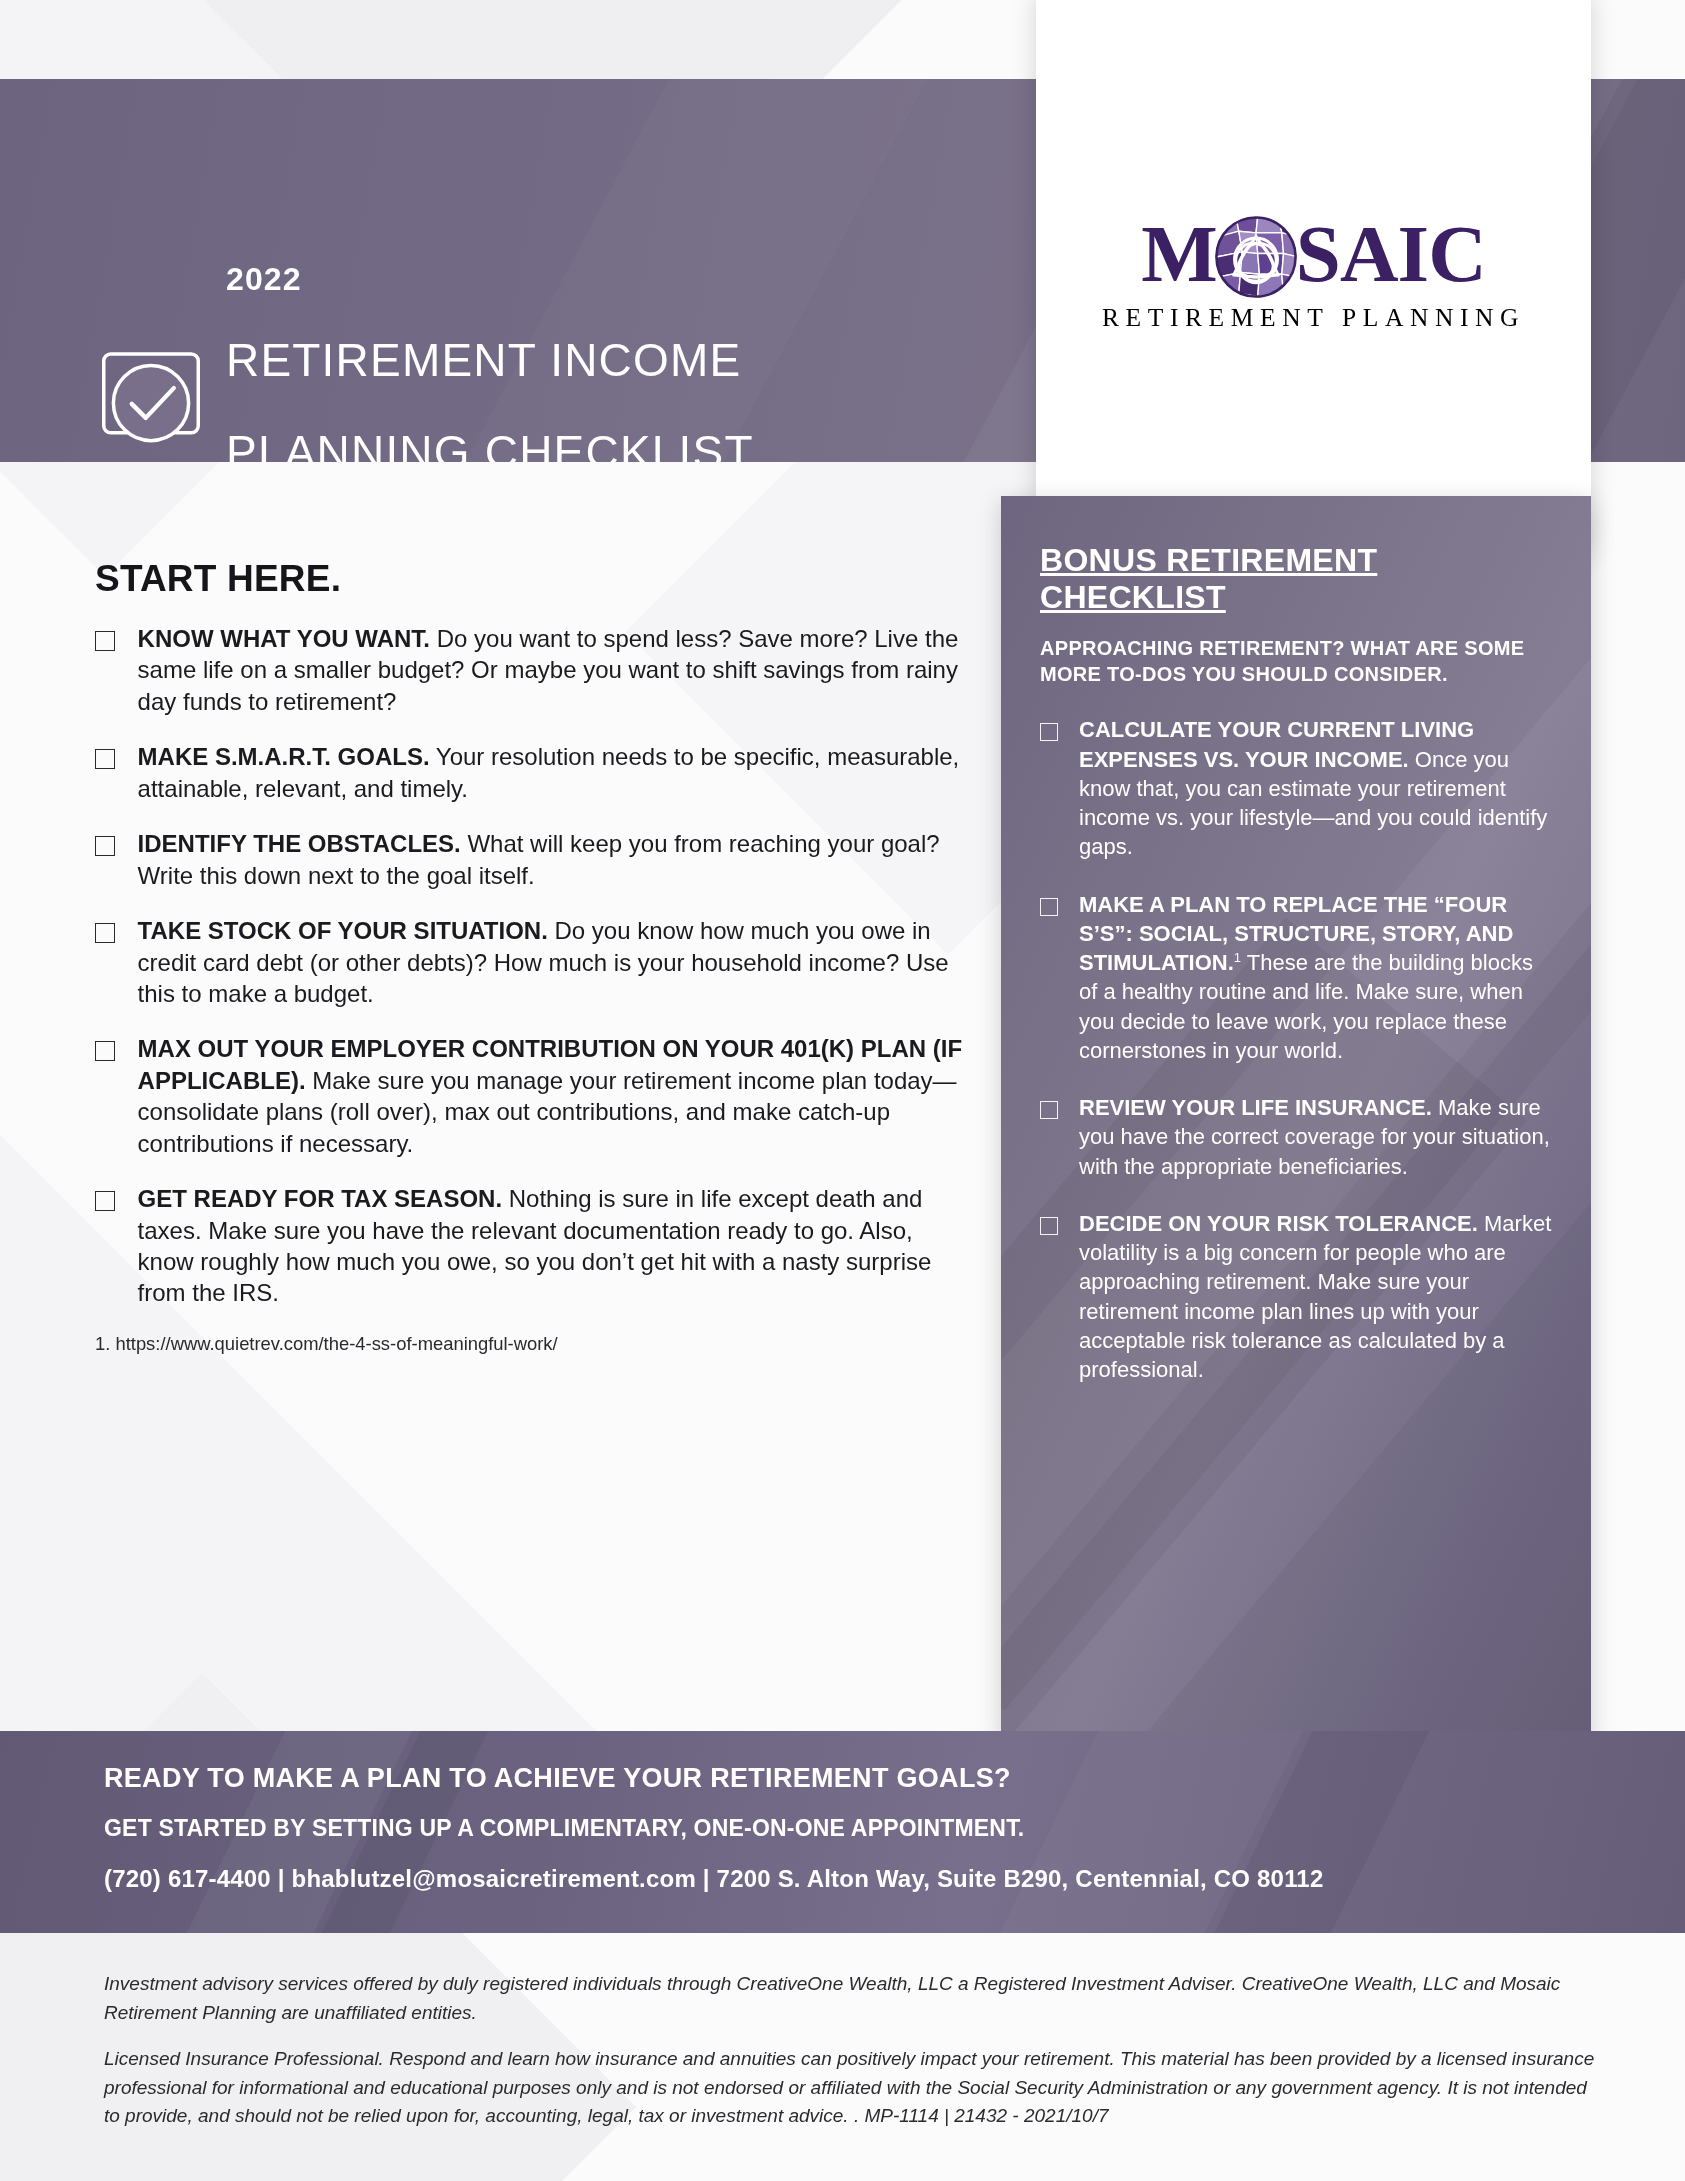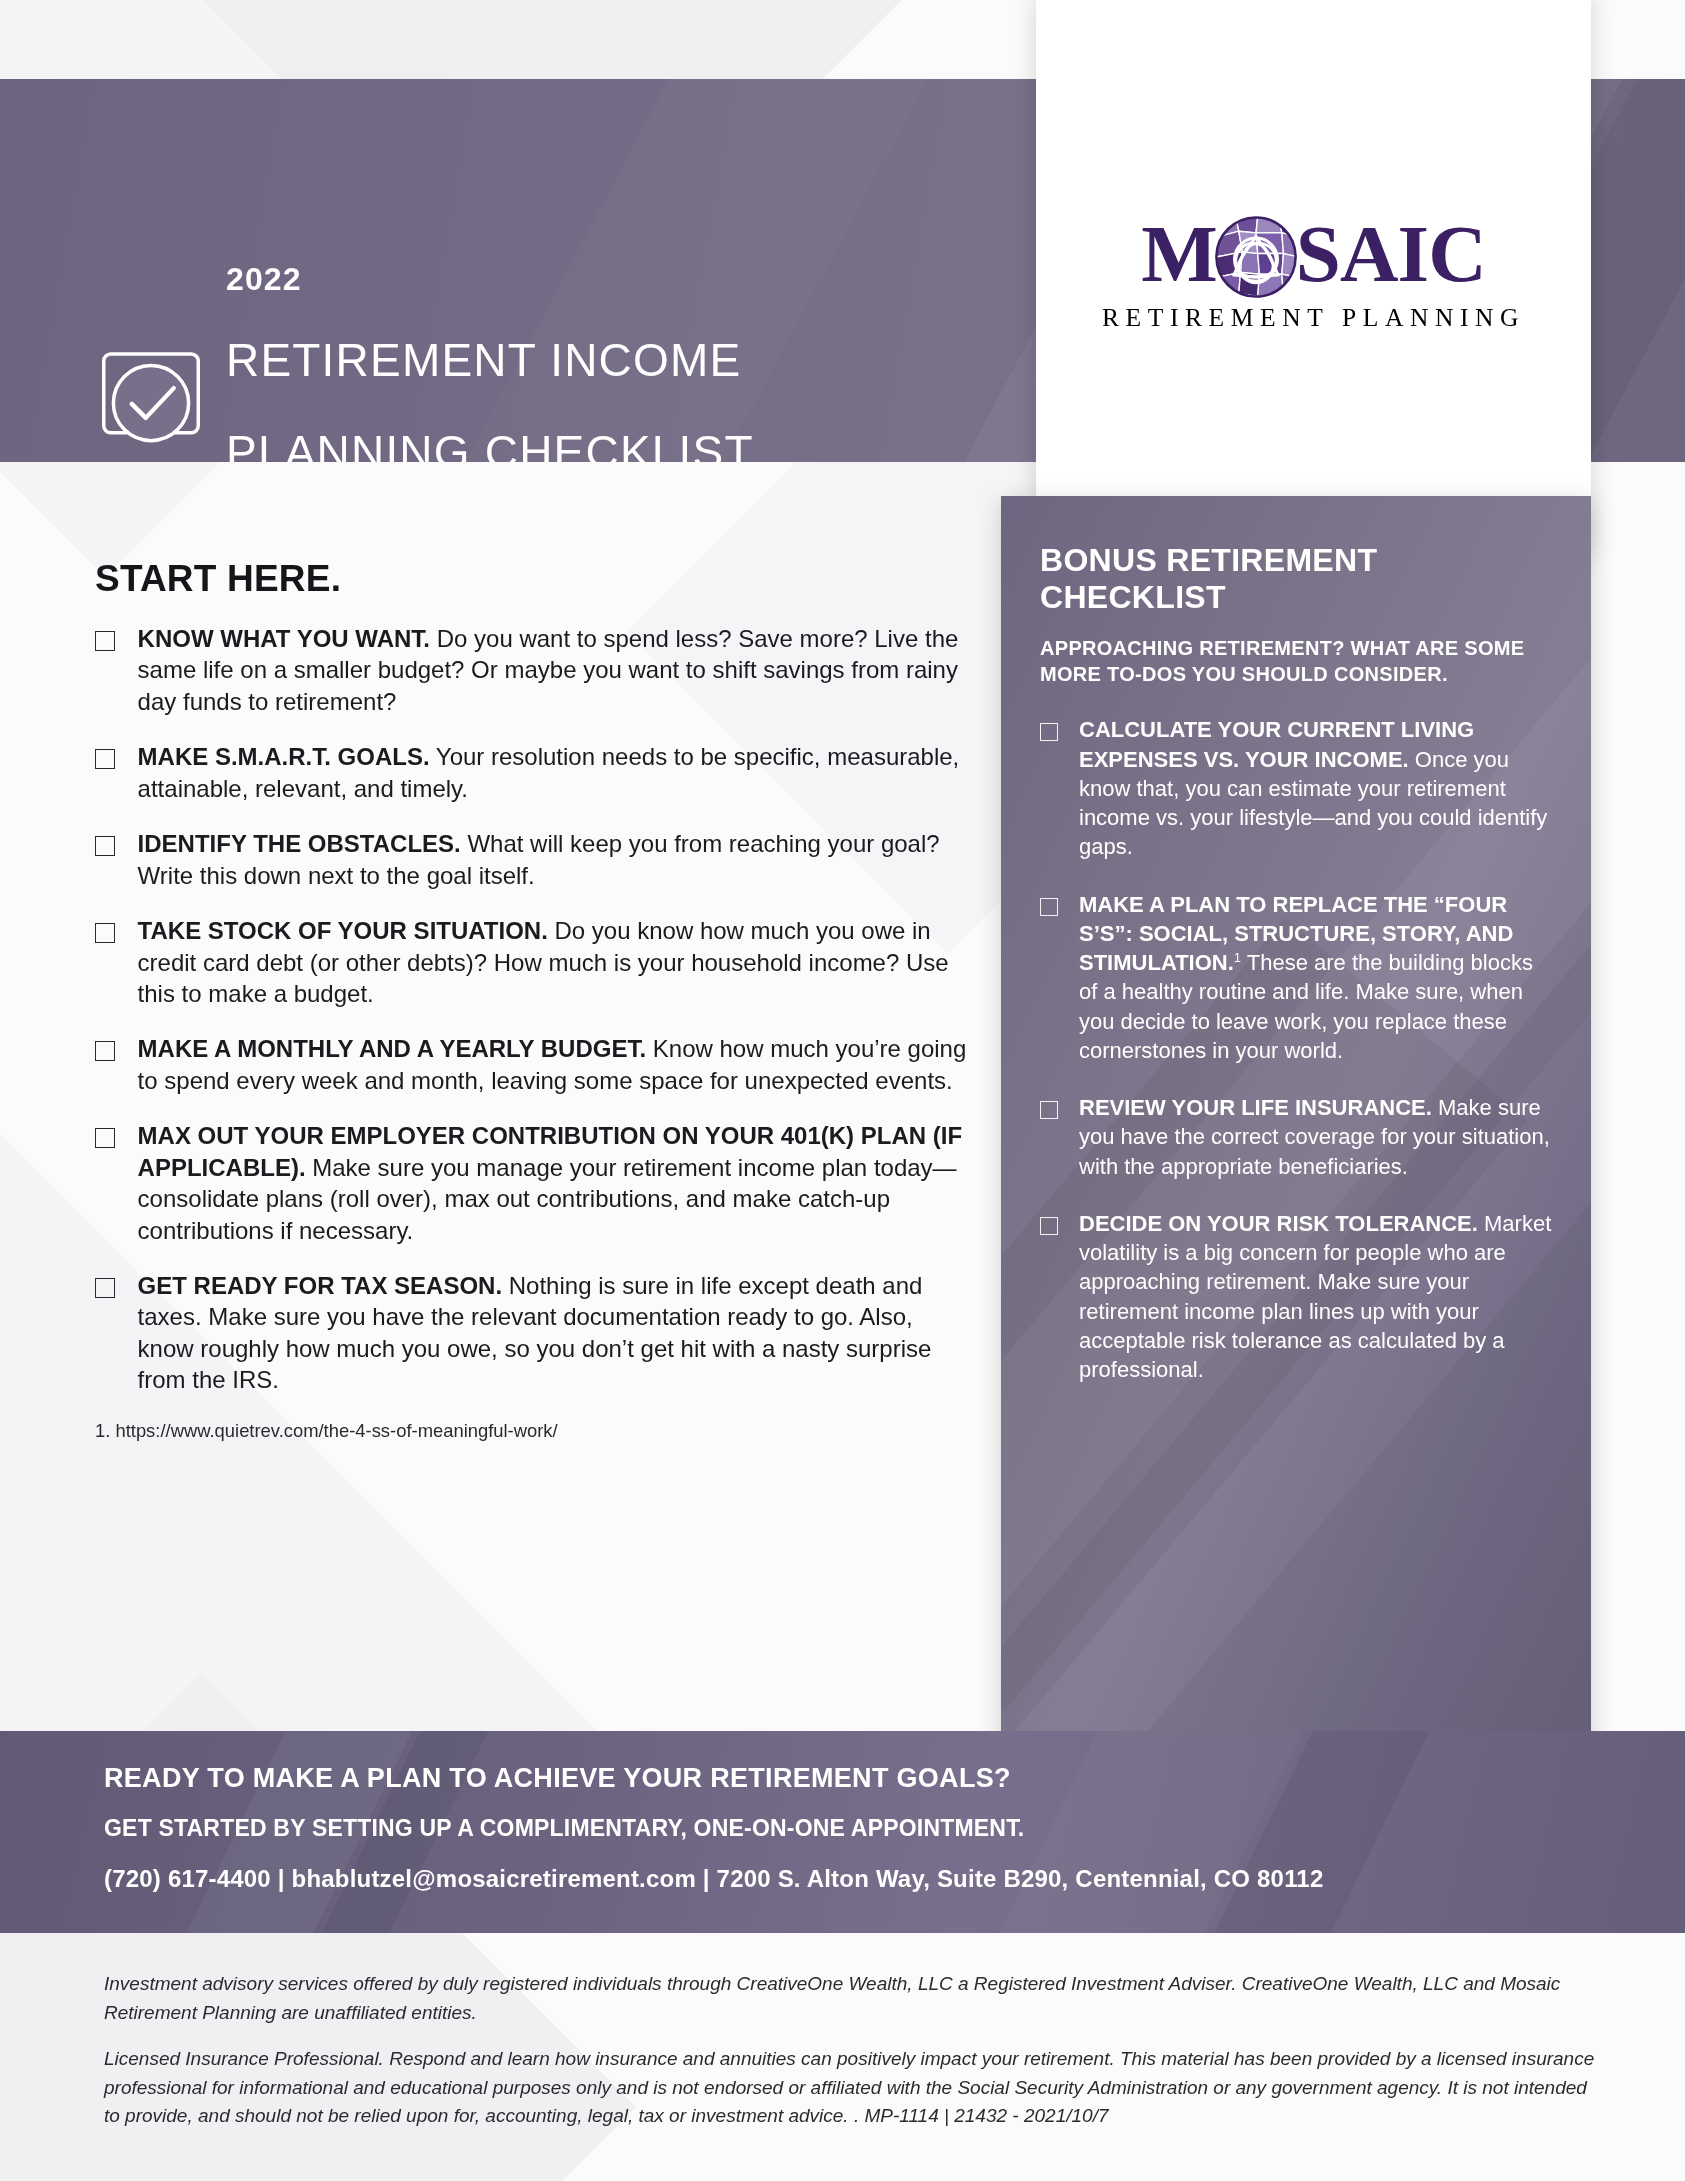--- a/index.html
+++ b/index.html
@@ -65,21 +65,21 @@
     position:absolute;left:1001px;top:496px;width:590px;height:1250px;
     background:linear-gradient(115deg,#6e6680 0%,#7b7389 30%,#857d94 55%,#736b86 82%,#6b637d 100%);
     box-shadow:0 5.3px 23px rgba(0,0,0,.18);overflow:hidden;
   }
   .rp-stripe{position:absolute;transform:rotate(40deg);}
   .r1{left:290px;top:-281px;width:184px;height:1668px;background:rgba(255,255,255,.05);}
   .r2{left:478px;top:-281px;width:70px;height:1668px;background:rgba(0,0,0,.045);}
   .r3{left:-176px;top:369px;width:316px;height:1317px;background:rgba(0,0,0,.05);}
   .r4{left:377px;top:369px;width:369px;height:1317px;background:rgba(0,0,0,.045);}
   .rp-inner{position:absolute;left:0;top:0;width:590px;height:1250px;padding:46px 39px 0 39px;box-sizing:border-box;color:#ffffff;}
-  .rp-title{font-size:32px;font-weight:bold;line-height:1.17;letter-spacing:0.3px;}
+  .rp-title{font-size:32px;font-weight:bold;line-height:1.17;letter-spacing:0.3px;text-decoration:underline;}
   .rp-sub{font-size:20px;font-weight:bold;line-height:1.28;letter-spacing:0.3px;margin-top:19.3px;}
   .r-item{display:flex;margin-top:28px;}
   .r-box{flex:0 0 auto;width:16px;height:16px;border:1.8px solid rgba(255,255,255,.92);margin-right:21px;margin-top:8px;}
   .r-text{flex:1;font-size:22px;line-height:1.33;}
   .r-text b{font-weight:bold;}
   .r-text sup{font-size:13px;vertical-align:super;line-height:0;}
 
   
   .footer-band{
     position:absolute;left:0;top:1731px;width:1685px;height:202px;
@@ -195,24 +195,20 @@
       <div class="l-item">
         <span class="l-box"></span>
         <div class="l-text"><b>IDENTIFY THE OBSTACLES.</b> <span>What will keep you from reaching your goal? Write this down next to the goal itself.</span></div>
       </div>
       <div class="l-item">
         <span class="l-box"></span>
         <div class="l-text"><b>TAKE STOCK OF YOUR SITUATION.</b> <span>Do you know how much you owe in credit card debt (or other debts)? How much is your household income? Use this to make a budget.</span></div>
       </div>
       <div class="l-item">
         <span class="l-box"></span>
-        <div class="l-text"><b>MAKE A MONTHLY AND A YEARLY BUDGET.</b> <span>Know how much you’re going to spend every week and month, leaving some space for unexpected events.</span></div>
-      </div>
-      <div class="l-item">
-        <span class="l-box"></span>
         <div class="l-text"><b>MAX OUT YOUR EMPLOYER CONTRIBUTION ON YOUR 401(K) PLAN (IF APPLICABLE).</b> <span>Make sure you manage your retirement income plan today—consolidate plans (roll over), max out contributions, and make catch-up contributions if necessary.</span></div>
       </div>
       <div class="l-item">
         <span class="l-box"></span>
         <div class="l-text"><b>GET READY FOR TAX SEASON.</b> <span>Nothing is sure in life except death and taxes. Make sure you have the relevant documentation ready to go. Also, know roughly how much you owe, so you don’t get hit with a nasty surprise from the IRS.</span></div>
       </div>
     </div>
   <div class="footnote">1. https://www.quietrev.com/the-4-ss-of-meaningful-work/</div>
 </div>
 

